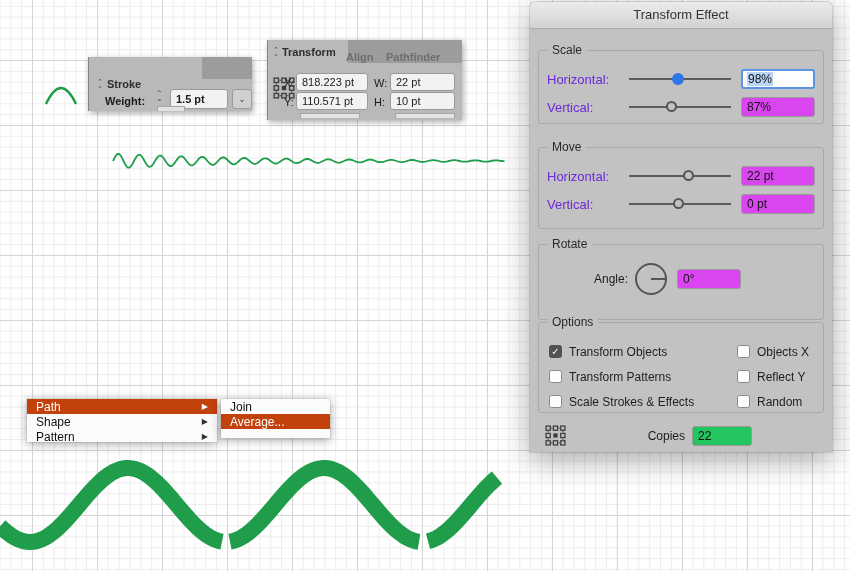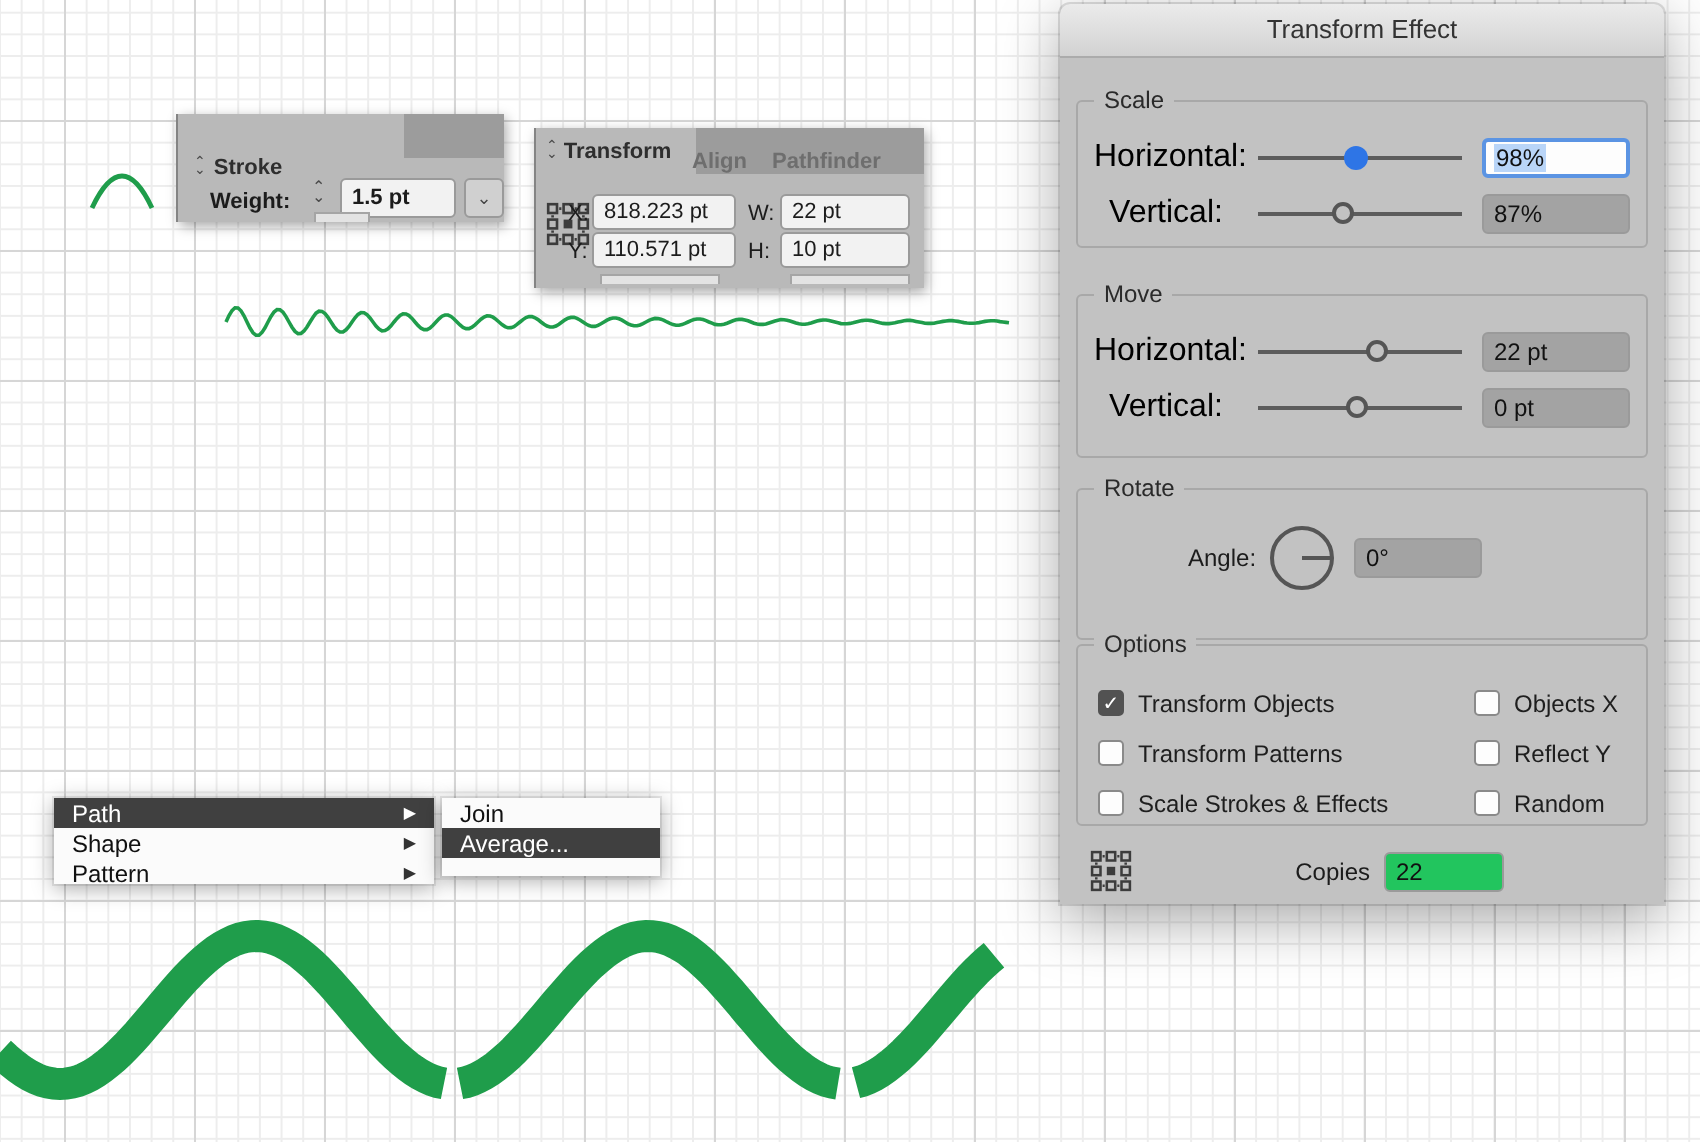--- a/index.html
+++ b/index.html
@@ -30,42 +30,42 @@
     font-size:11px;color:#1c1c1c;display:flex;align-items:center;padding-left:5px;box-sizing:border-box;}
   .plabel{position:absolute;font-size:11px;color:#1c1c1c;}
   .sliver{position:absolute;background:#e3e3e3;border:1px solid #a5a5a5;border-bottom:none;box-sizing:border-box;}
 
   
   .menu{position:absolute;z-index:3;background:#fbfbfb;overflow:hidden;
     box-shadow:0 2px 10px rgba(0,0,0,.35),0 0 0 1px rgba(0,0,0,.08);}
   .menu-row{height:15px;display:flex;align-items:center;padding:0 9px;
     font-size:12px;color:#111;}
   .menu-row .grow{flex:1;}
-  .menu-row.hl{background:#404040;color:#fff;}
+  .menu-row.hl{background:#c2410c;color:#fff;}
   .menu-arrow{font-size:8px;color:#333;}
   .menu-row.hl .menu-arrow{color:#fff;}
 
   
   .dialog{position:absolute;left:530px;top:2px;width:302px;height:450px;z-index:4;
     background:#c2c2c2;border-radius:5px 5px 0 0;
     box-shadow:0 8px 30px rgba(0,0,0,.35),0 0 0 1px rgba(0,0,0,.12);}
   .titlebar{position:absolute;left:0;top:0;right:0;height:26px;border-radius:5px 5px 0 0;
     background:linear-gradient(#ebebeb,#d2d2d2);border-bottom:1px solid #ababab;
     text-align:center;font-size:13px;color:#333;line-height:26px;}
   .groupbox{position:absolute;left:8px;width:286px;border:1px solid #a8a8a8;
     border-radius:3px;box-sizing:border-box;}
   .legend{position:absolute;top:-8px;left:8px;background:#c2c2c2;padding:0 5px;
     font-size:12px;color:#2a2a2a;}
   .slider-row{height:28px;display:flex;align-items:center;padding:0 8px;}
-  .sr-label{width:72px;text-align:center;font-size:16px;color:#000000;flex:none;}
+  .sr-label{width:72px;text-align:left;font-size:13px;color:#6d28d9;flex:none;}
   .sr-track{flex:1;height:2px;background:#5c5c5c;margin:0 10px;position:relative;}
   .sr-knob{position:absolute;top:-5px;width:11px;height:11px;border-radius:50%;
     background:#c2c2c2;border:2px solid #555;box-sizing:border-box;margin-left:-5px;}
   .sr-knob.blue{background:#2e75e6;border:none;width:12px;height:12px;top:-5px;}
-  .sr-field{width:74px;height:20px;flex:none;background:#a3a3a3;border:1px solid #9a9a9a;
+  .sr-field{width:74px;height:20px;flex:none;background:#d946ef;border:1px solid #9a9a9a;
     border-radius:3px;box-sizing:border-box;font-size:12px;color:#111;
     display:flex;align-items:center;padding-left:5px;}
   .sr-field.focused{background:#fdfdfd;border:2px solid #5b94e3;padding-left:4px;}
   .sr-field.focused .seltext{background:#b9d5f8;padding:0 1px;}
   .cb-col{position:absolute;top:16px;}
   .cb-row{height:25px;display:flex;align-items:center;gap:7px;}
   .cb-box{width:13px;height:13px;border:1px solid #8a8a8a;border-radius:2.5px;
     background:#fdfdfd;box-sizing:border-box;flex:none;
     display:flex;align-items:center;justify-content:center;font-size:10px;color:#fff;}
   .cb-box.checked{background:#525252;border-color:#525252;}
@@ -104,21 +104,21 @@
       </span>
     <div class="fld" style="left:81px;top:32px;width:58px;height:20px;font-weight:bold;">
       <span>1.5 pt</span>
     </div>
     <div class="fld" style="left:143px;top:32px;width:20px;height:20px;background:#d0d0d0;justify-content:center;padding-left:0;">
       <span style="font-size:9px;color:#444;">⌄</span>
     </div>
     <div class="sliver" style="left:68px;top:49px;width:28px;height:5px;"></div>
   </div>
 
-  <div class="panel" style="left:268px;top:64px;width:194px;height:80px;">
+  <div class="panel" style="left:268px;top:40px;width:194px;height:80px;">
     <div class="tabbar" style="height:23px;"></div>
     <div class="tab-active" style="left:0;width:70px;height:23px;padding:0 5px;gap:3px;">
       <span class="collapse-icon">
           <span>⌃</span>
           <span>⌄</span>
         </span>
       <span>Transform</span>
     </div>
     <div class="tab-inactive" style="left:72px;height:23px;">
       <span>Align</span>

